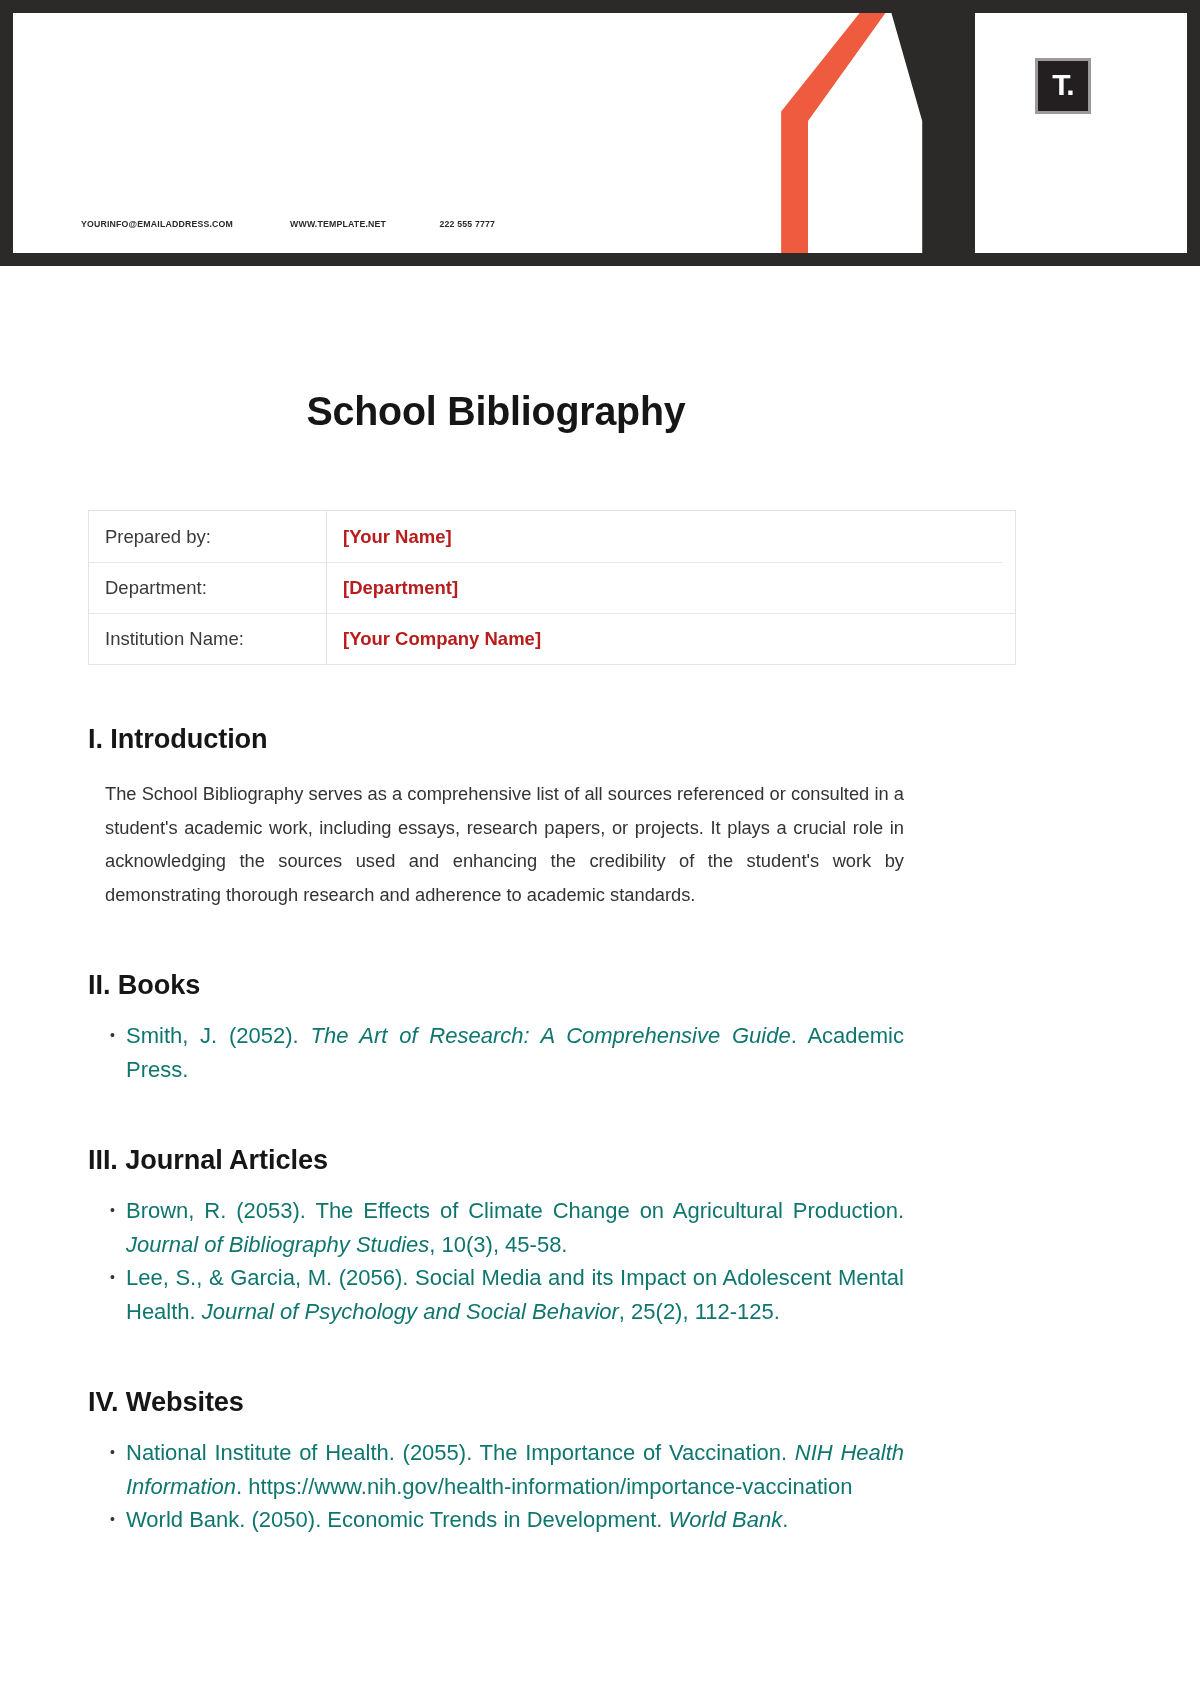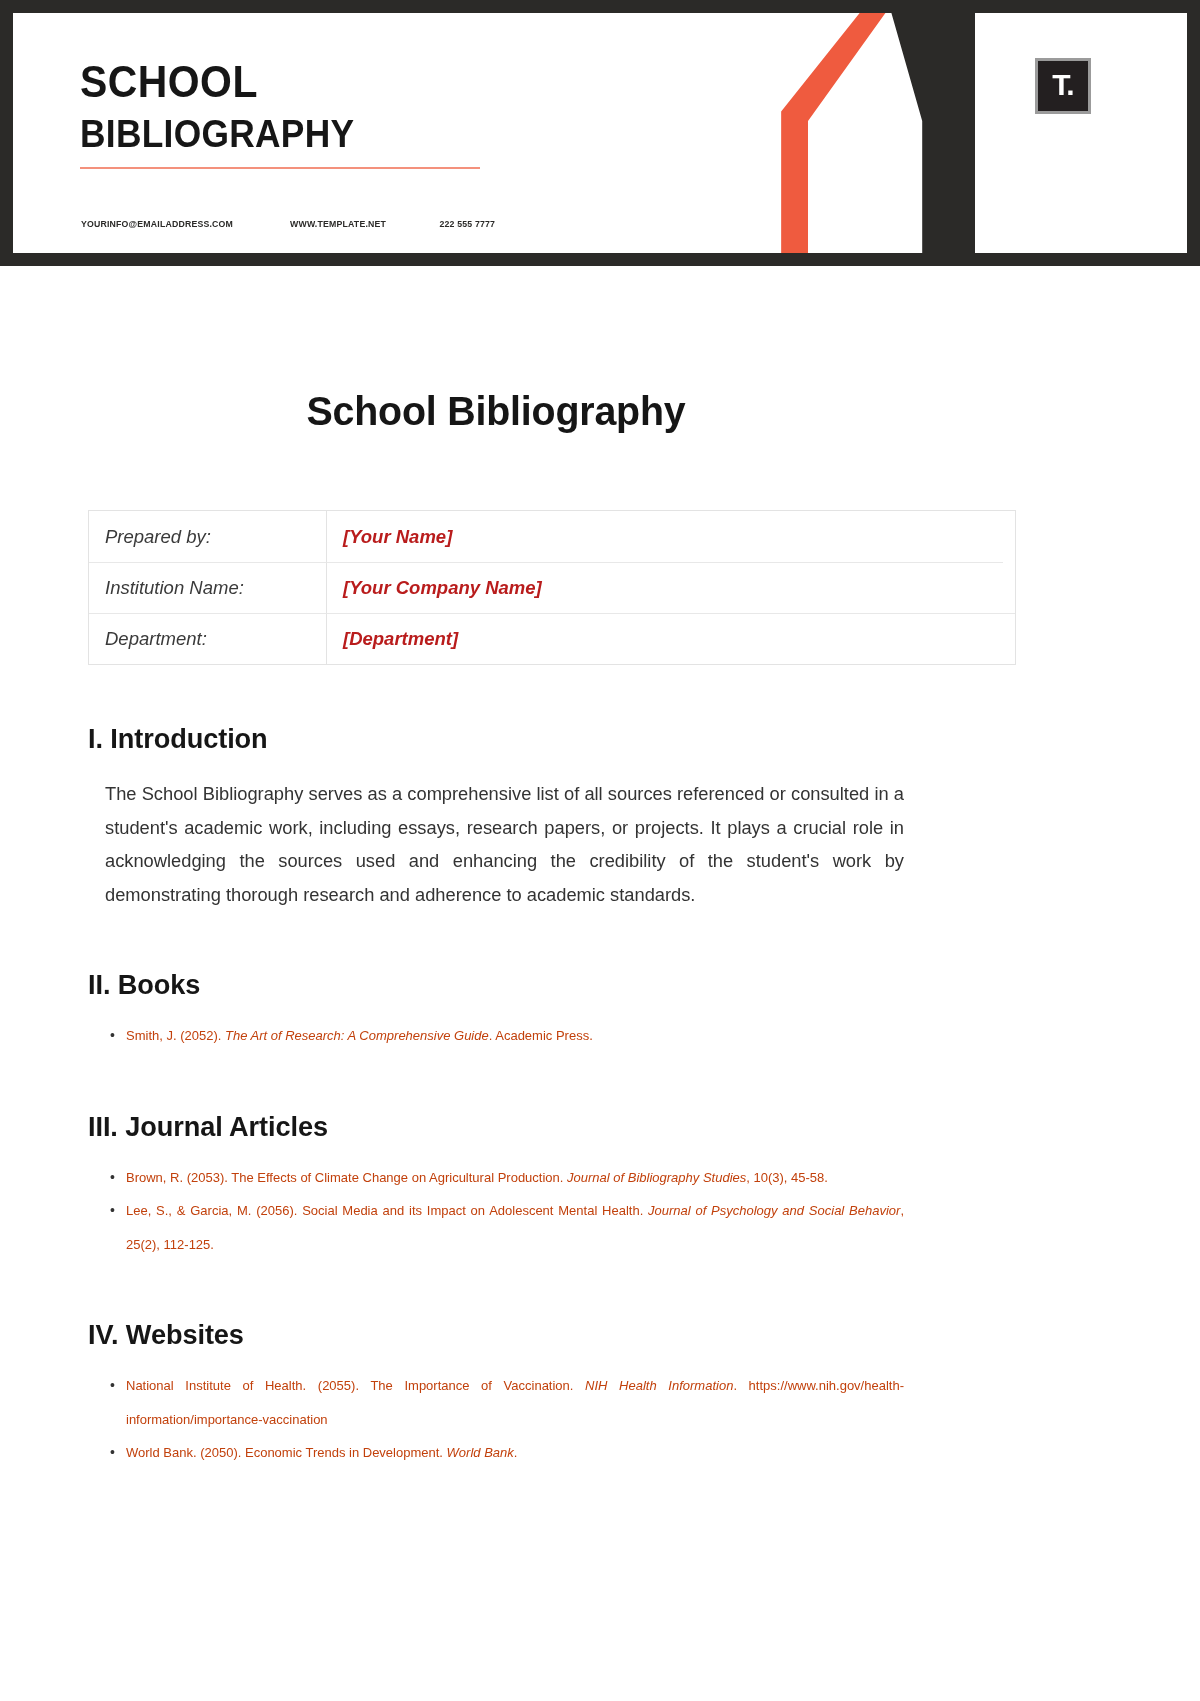--- a/index.html
+++ b/index.html
@@ -145,21 +145,20 @@
   }
 
   
   .info-table {
     margin-top: 75px;
     width: 928px;
     border: 1px solid #e3e3e3;
     border-collapse: separate;
     border-spacing: 0;
     box-sizing: border-box;
-    font-style: italic;
   }
   .info-row {
     display: flex;
     position: relative;
     height: 51px;
   }
   .info-row + .info-row .info-label,
   .info-row + .info-row .info-value {
     border-top: 1px solid #e8e8e8;
   }
@@ -204,23 +203,23 @@
     color: #333333;
     text-align: justify;
   }
   .ref-list {
     margin: 18px 0 0 0;
     padding: 0 0 0 22px;
     list-style: none;
   }
   .ref-item {
     position: relative;
-    font-size: 13px;
+    font-size: 22px;
     line-height: 33.5px;
-    color: #c2410c;
+    color: #0f766e;
     text-align: justify;
     padding-left: 16px;
     margin-bottom: 0;
   }
   .ref-item::before {
     content: "\2022";
     position: absolute;
     left: 0;
     top: 0;
     font-size: 14px;
@@ -230,25 +229,20 @@
 </style>
 </head>
 <body>
 
 <div class="header-band">
   <div class="header-inner">
 
     <div class="header-wedge-dark"></div>
     <div class="header-wedge-orange"></div>
 
-    <div class="brand-block">
-      <div class="brand-line1">SCHOOL</div>
-      <div class="brand-line2">BIBLIOGRAPHY</div>
-      <div class="brand-rule"></div>
-    </div>
 
     <div class="contact-row">
       <span class="contact-item">YOURINFO@EMAILADDRESS.COM</span>
       <span class="contact-gap-a"></span>
       <span class="contact-item">WWW.TEMPLATE.NET</span>
       <span class="contact-gap-b"></span>
       <span class="contact-item">222 555 7777</span>
     </div>
 
     <div class="logo-box">
@@ -263,29 +257,29 @@
   <h1 class="doc-title">School Bibliography</h1>
 
   <div class="info-table">
 
     <div class="info-row">
       <div class="info-label">Prepared by:</div>
       <div class="info-value">[Your Name]</div>
     </div>
 
     <div class="info-row">
+      <div class="info-label">Department:</div>
+      <div class="info-value">[Department]</div>
+    </div>
+
+    <div class="info-row">
       <div class="info-label">Institution Name:</div>
       <div class="info-value">[Your Company Name]</div>
     </div>
 
-    <div class="info-row">
-      <div class="info-label">Department:</div>
-      <div class="info-value">[Department]</div>
-    </div>
-
   </div>
 
   <h2 class="section-heading">I. Introduction</h2>
   <p class="body-text">The School Bibliography serves as a comprehensive list of all sources referenced or consulted in a student's academic work, including essays, research papers, or projects. It plays a crucial role in acknowledging the sources used and enhancing the credibility of the student's work by demonstrating thorough research and adherence to academic standards.</p>
 
   <h2 class="section-heading">II. Books</h2>
   <ul class="ref-list">
     <li class="ref-item">
       <span>Smith, J. (2052). </span><i>The Art of Research: A Comprehensive Guide</i><span>. Academic Press.</span>
     </li>

